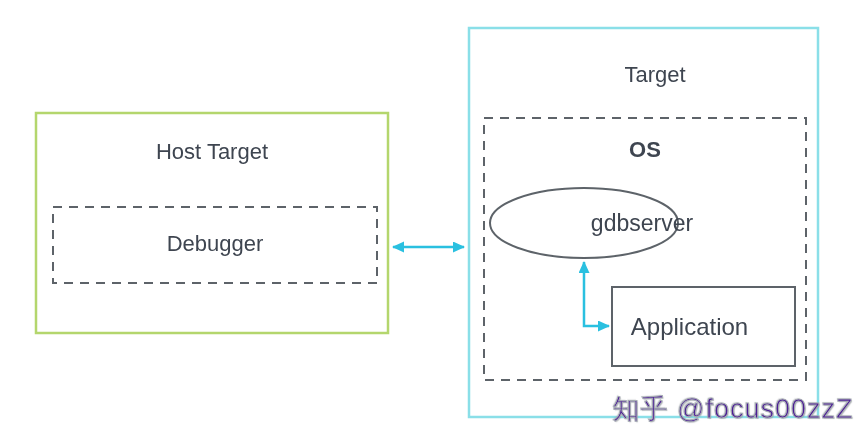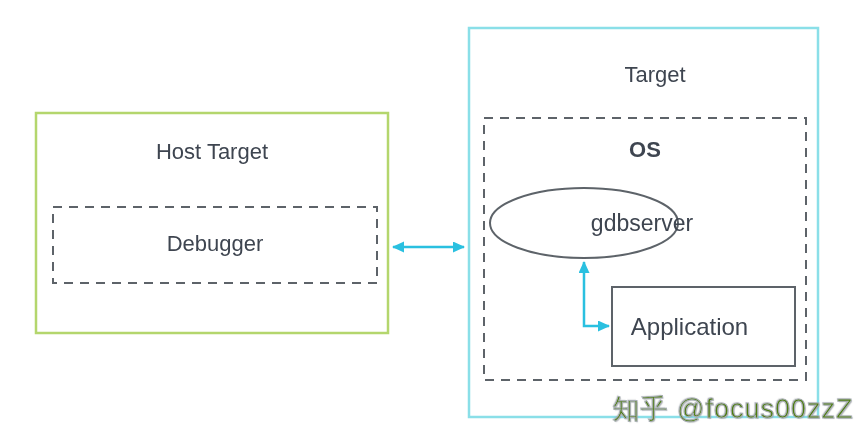--- a/index.html
+++ b/index.html
@@ -39,21 +39,21 @@
   .lbl-app       { left: 612px; top: 315px; width: 155px; font-size: 24px; }
   .watermark {
     position: absolute;
     left: 608px;
     top: 396px;
     width: 250px;
     font-size: 27px;
     line-height: 1;
     text-align: center;
     letter-spacing: 1px;
-    color: #4d7c0f;
+    color: #4c1d95;
     -webkit-text-stroke: 1px #a7adb3;
     text-shadow: 1px 1px 1px rgba(140,146,152,0.55), -1px -1px 1px rgba(140,146,152,0.35);
     white-space: nowrap;
     z-index: 5;
   }
 </style>
 </head>
 <body>
 
 <div class="canvas">

